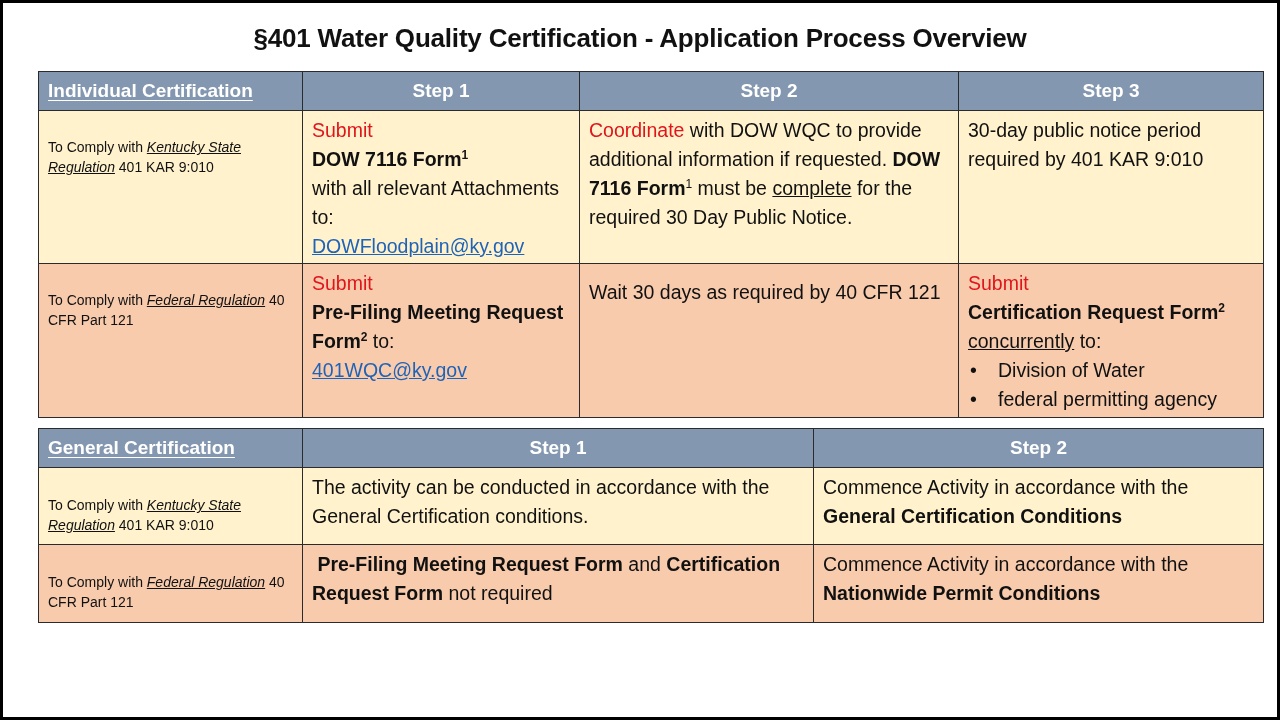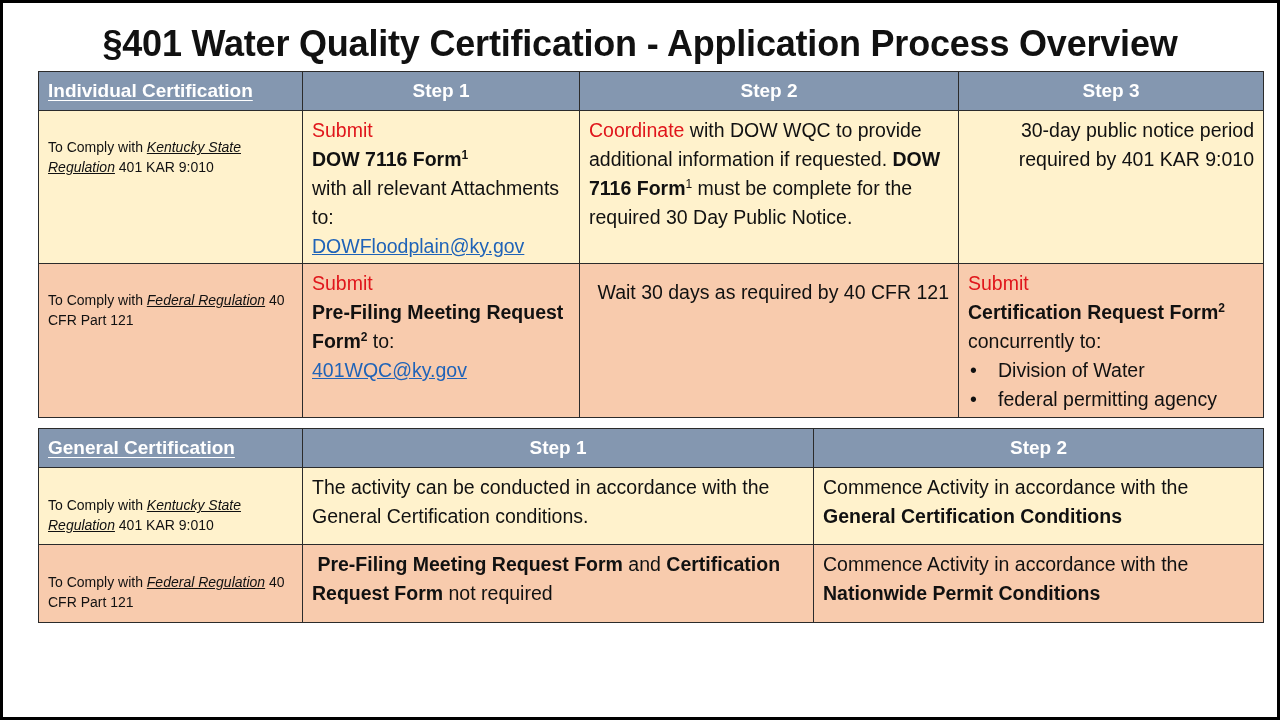--- a/index.html
+++ b/index.html
@@ -4,44 +4,44 @@
 <style>
   * { box-sizing: border-box; margin: 0; padding: 0; }
   html, body { width: 1280px; height: 720px; background: #ffffff; overflow: hidden; }
   body { font-family: "Liberation Sans", "DejaVu Sans", sans-serif; color: #111; position: relative; }
   .slide {
     position: absolute; left: 0; top: 0; width: 1280px; height: 720px;
     border: 3px solid #000; background: #fff;
   }
   .title {
     position: absolute; left: 0; top: 20px; width: 100%;
-    text-align: center; font-size: 36px; font-weight: bold; letter-spacing: -0.2px;
+    text-align: center; font-size: 26px; font-weight: bold; letter-spacing: -0.2px;
   }
   table.grid {
     position: absolute; left: 35px; width: 1225px;
     border-collapse: collapse; table-layout: fixed;
   }
   table.grid td, table.grid th {
     border: 1px solid #2b2b2b; vertical-align: top;
   }
   table.grid th {
     background: #8497b0; color: #fff; font-weight: bold; font-size: 19px;
     text-align: center; vertical-align: middle; height: 39px; padding: 0 8px;
   }
   table.grid th.corner { text-align: left; padding-left: 9px; }
   table.grid th.corner span { text-decoration: underline; text-underline-offset: 3px; }
   tr.yellow td { background: #fff2cc; }
   tr.peach td { background: #f8cbad; }
   td.rowlabel { font-size: 14px; line-height: 20px; padding: 26px 8px 0 9px; }
   td.rowlabel .ital { font-style: italic; text-decoration: underline; }
   td.cell { font-size: 19.5px; line-height: 29px; padding: 5px 9px 0 9px; }
-  td.center { text-align: right; }
+  td.center { text-align: left; }
   .red { color: #e0151b; }
   .b { font-weight: bold; }
-  .u { }
+  .u { text-decoration: underline; }
   .link { color: #1f63b8; text-decoration: underline; }
   sup { font-size: 12px; line-height: 0; vertical-align: 7px; }
   ul.bullets { list-style: none; }
   ul.bullets li { position: relative; padding-left: 30px; }
   ul.bullets li::before { content: "\2022"; position: absolute; left: 2px; }
   .footnotes {
     position: absolute; left: 26px; top: 638px; width: 1220px;
     font-size: 18px; line-height: 26px;
   }
   .footnotes sup { font-size: 11px; vertical-align: 7px; }

